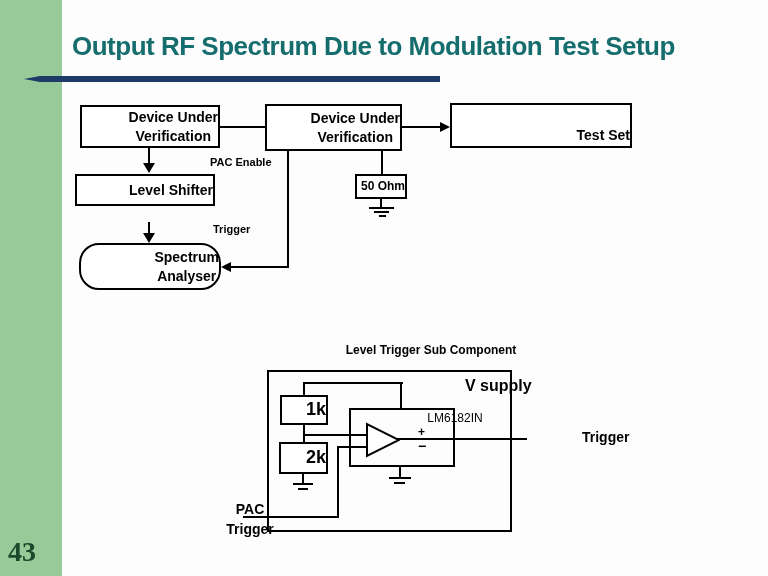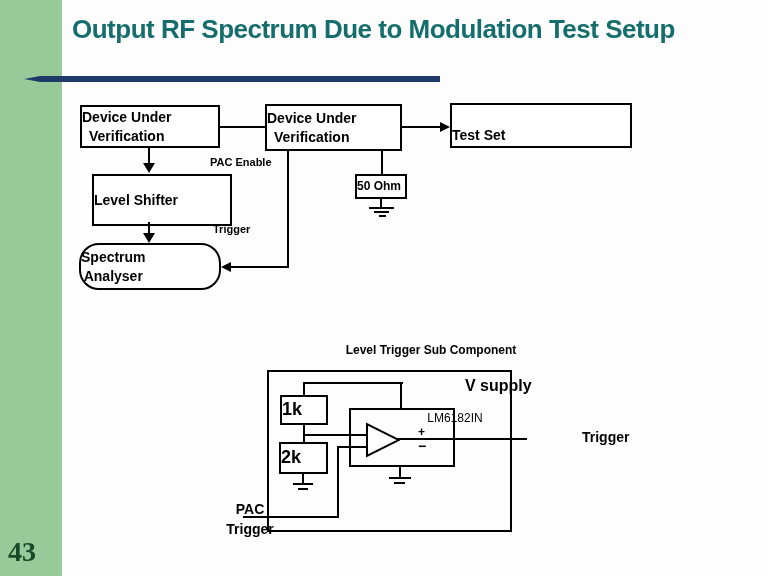--- a/index.html
+++ b/index.html
@@ -1,25 +1,25 @@
 <!DOCTYPE html>
 <html><head>
 <meta charset="utf-8">
 <style>
   html,body{margin:0;padding:0;}
   #slide{position:relative;width:768px;height:576px;background:#fdfdfd;overflow:hidden;
          font-family:"Liberation Sans",sans-serif;}
   .sidebar{position:absolute;left:0;top:0;width:62px;height:576px;background:#98c998;}
-  .title{position:absolute;left:72px;top:14px;width:680px;font-size:26px;font-weight:bold;
+  .title{position:absolute;left:72px;top:31px;width:680px;font-size:26px;font-weight:bold;
          color:#156d6d;letter-spacing:-0.5px;white-space:nowrap;}
   .rule{position:absolute;left:40px;top:76px;width:400px;height:6px;background:#1e3a68;}
   .rule-tip{position:absolute;left:24px;top:76px;width:0;height:0;
             border-right:16px solid #1e3a68;border-top:3px solid transparent;border-bottom:3px solid transparent;}
   .box{position:absolute;box-sizing:border-box;background:#fff;border:2px solid #000;
-       display:flex;align-items:center;justify-content:flex-start;text-align:center;
+       display:flex;align-items:center;justify-content:flex-end;text-align:center;
        font-weight:bold;font-size:14px;line-height:1.3;color:#000;}
   .hline,.vline{position:absolute;background:#000;}
   .lbl{position:absolute;color:#000;font-weight:bold;white-space:nowrap;margin-left:48px;}
   .arr{position:absolute;width:0;height:0;}
   .arr.right{border-left:10px solid #000;border-top:5px solid transparent;border-bottom:5px solid transparent;}
   .arr.left{border-right:10px solid #000;border-top:5px solid transparent;border-bottom:5px solid transparent;}
   .arr.down{border-top:10px solid #000;border-left:6px solid transparent;border-right:6px solid transparent;}
   .outline{position:absolute;box-sizing:border-box;border:2px solid #000;background:transparent;}
   .pagenum{position:absolute;left:8px;top:536px;font-family:"Liberation Serif",serif;
            font-weight:bold;font-size:28px;color:#17492a;}
@@ -39,21 +39,21 @@
 
     <div class="box" style="left:80px;top:105px;width:140px;height:43px;">
       <span><span>Device Under</span><br><span>Verification</span></span>
     </div>
     <div class="box" style="left:265px;top:104px;width:137px;height:47px;">
       <span><span>Device Under</span><br><span>Verification</span></span>
     </div>
     <div class="box" style="left:450px;top:103px;width:182px;height:45px;">
       <span><br><span>Test Set</span></span>
     </div>
-    <div class="box" style="left:92px;top:174px;width:140px;height:52px;">
+    <div class="box" style="left:75px;top:174px;width:140px;height:32px;">
       <span>Level Shifter</span>
     </div>
     <div class="box" style="left:79px;top:243px;width:142px;height:47px;border-radius:20px;">
       <span><span>Spectrum</span><br><span>Analyser</span></span>
     </div>
     <div class="box" style="left:355px;top:174px;width:52px;height:25px;font-size:12px;">
       <span>50 Ohm</span>
     </div>
 
     <div class="lbl" style="left:162px;top:156px;font-size:11px;">PAC Enable</div>

